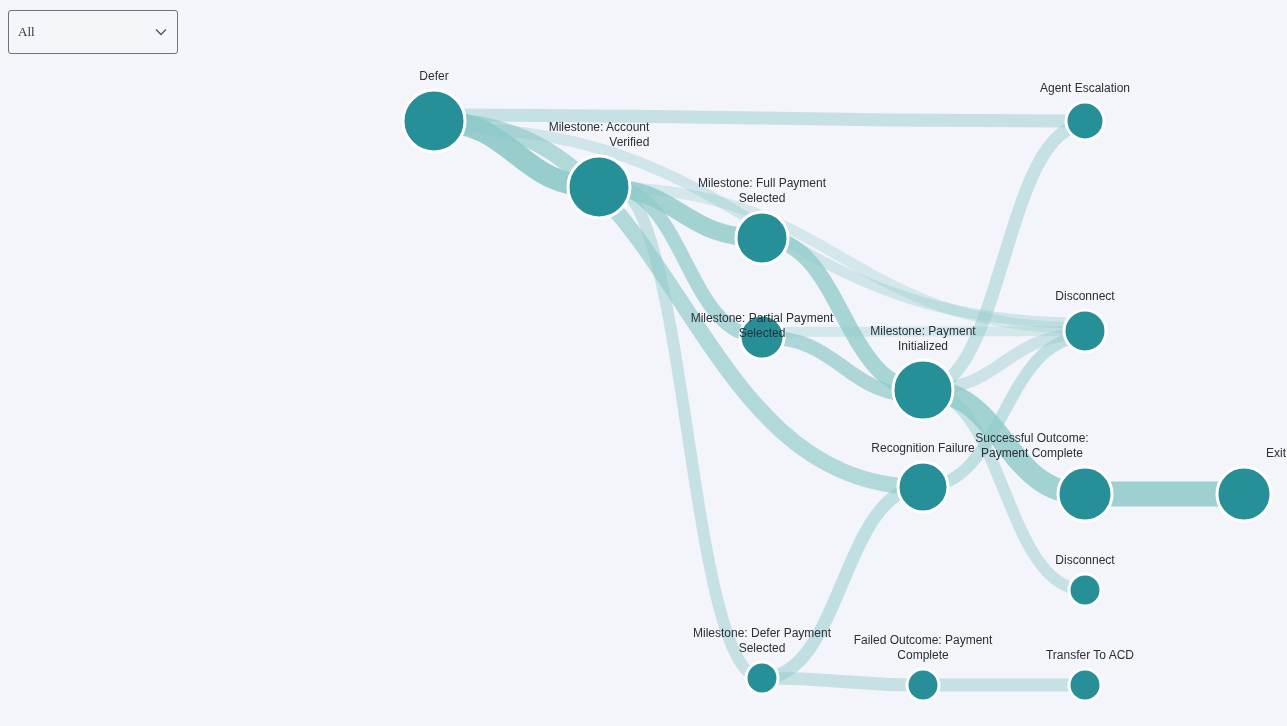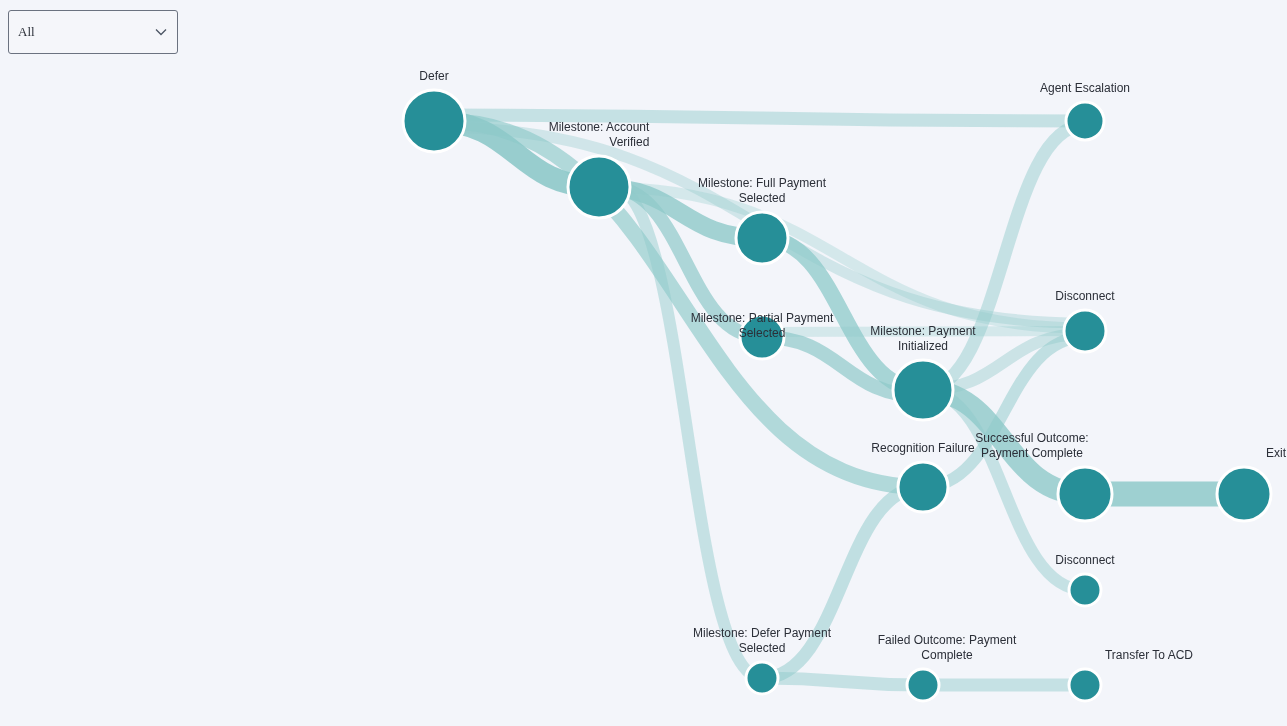--- a/index.html
+++ b/index.html
@@ -70,22 +70,22 @@
 Verified</div>
     <div class="lbl" style="left: 762px; top: 176px;">Milestone: Full Payment
 Selected</div>
     <div class="lbl" style="left: 762px; top: 279px; margin-top: 32px;">Milestone: Partial Payment
 Selected</div>
     <div class="lbl" style="left: 923px; top: 324px;">Milestone: Payment
 Initialized</div>
     <div class="lbl" style="left: 923px; top: 441px;">Recognition Failure</div>
     <div class="lbl" style="left: 762px; top: 626px;">Milestone: Defer Payment
 Selected</div>
-    <div class="lbl" style="left: 923px; top: 633px; margin-left: 24px;">Failed Outcome: Payment
+    <div class="lbl" style="left: 923px; top: 633px;">Failed Outcome: Payment
 Complete</div>
     <div class="lbl" style="left: 1085px; top: 81px;">Agent Escalation</div>
     <div class="lbl" style="left: 1085px; top: 289px;">Disconnect</div>
     <div class="lbl" style="left: 1032px; top: 431px;">Successful Outcome:
 Payment Complete</div>
     <div class="lbl" style="left: 1085px; top: 553px;">Disconnect</div>
-    <div class="lbl" style="left: 1149px; top: 648px;">Transfer To ACD</div>
+    <div class="lbl" style="left: 1090px; top: 648px;">Transfer To ACD</div>
     <div class="lbl" style="left: 1244px; top: 446px; margin-left: 32px;">Exit</div>
   </div>
 
 </body></html>

